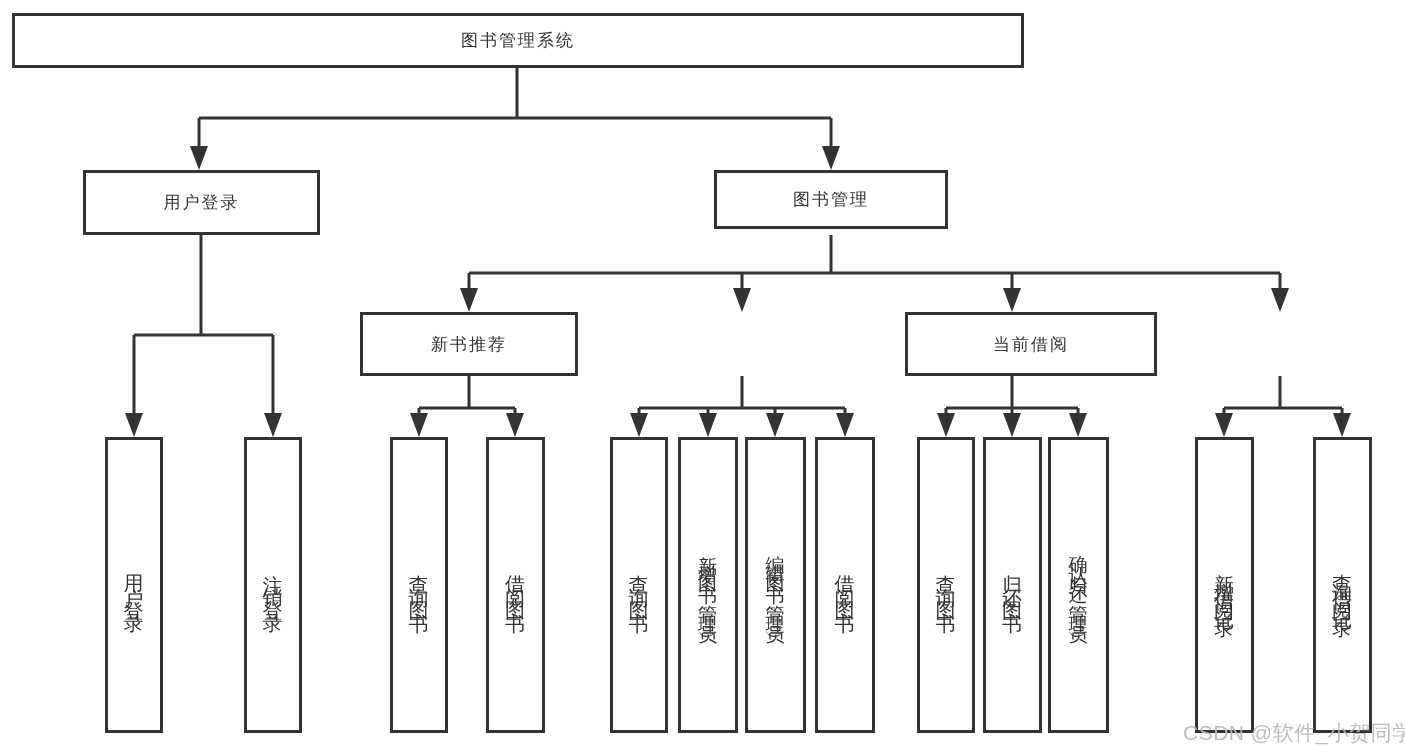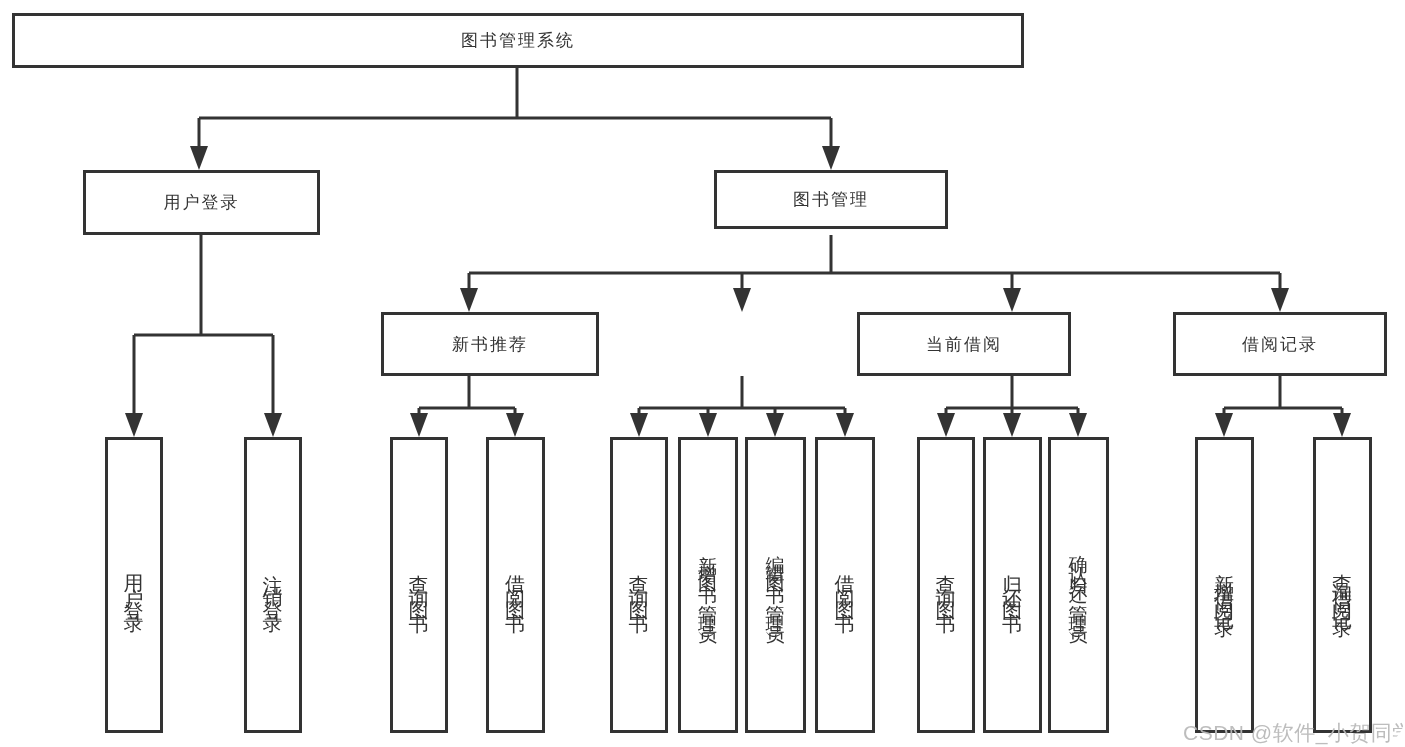--- a/index.html
+++ b/index.html
@@ -2,21 +2,20 @@
 <html><head>
 <meta charset="utf-8">
 <style>
   html,body{margin:0;padding:0;background:#fff;}
   .canvas{
     position:relative;
     width:1405px;height:747px;
     background:#fff;
     font-family:"Liberation Sans","DejaVu Sans",sans-serif;
     overflow:hidden;
-    border-radius:31px;
   }
   .connectors{position:absolute;left:0;top:0;}
   .box{
     position:absolute;
     box-sizing:border-box;
     border:3px solid #333333;
     background:#ffffff;
     color:#333333;
     display:flex;
     align-items:center;
@@ -107,23 +106,22 @@
       <polygon points="1215,413 1233,413 1224,437"></polygon>
       <polygon points="1333,413 1351,413 1342,437"></polygon>
     </g>
   </svg>
 
   <div class="box" style="left:12px;top:13px;width:1012px;height:55px">图书管理系统</div>
 
   <div class="box" style="left:83px;top:170px;width:237px;height:65px">用户登录</div>
   <div class="box" style="left:714px;top:170px;width:234px;height:59px">图书管理</div>
 
-  <div class="box" style="left:381px;top:312px;width:218px;height:64px">新书推荐</div>
-  <div class="box" style="left:857px;top:312px;width:214px;height:64px">当前借阅</div>
-  <div class="box" style="left:1173px;top:312px;width:214px;height:64px">借阅记录</div>
+  <div class="box" style="left:360px;top:312px;width:218px;height:64px">新书推荐</div>
+  <div class="box" style="left:905px;top:312px;width:252px;height:64px">当前借阅</div>
 
   <div class="vbox" style="left:105px;width:58px">
     <span>用户登录</span>
   </div>
   <div class="vbox" style="left:244px;width:58px">
     <span>注销登录</span>
   </div>
 
   <div class="vbox" style="left:390px;width:58px">
     <span>查询图书</span>

